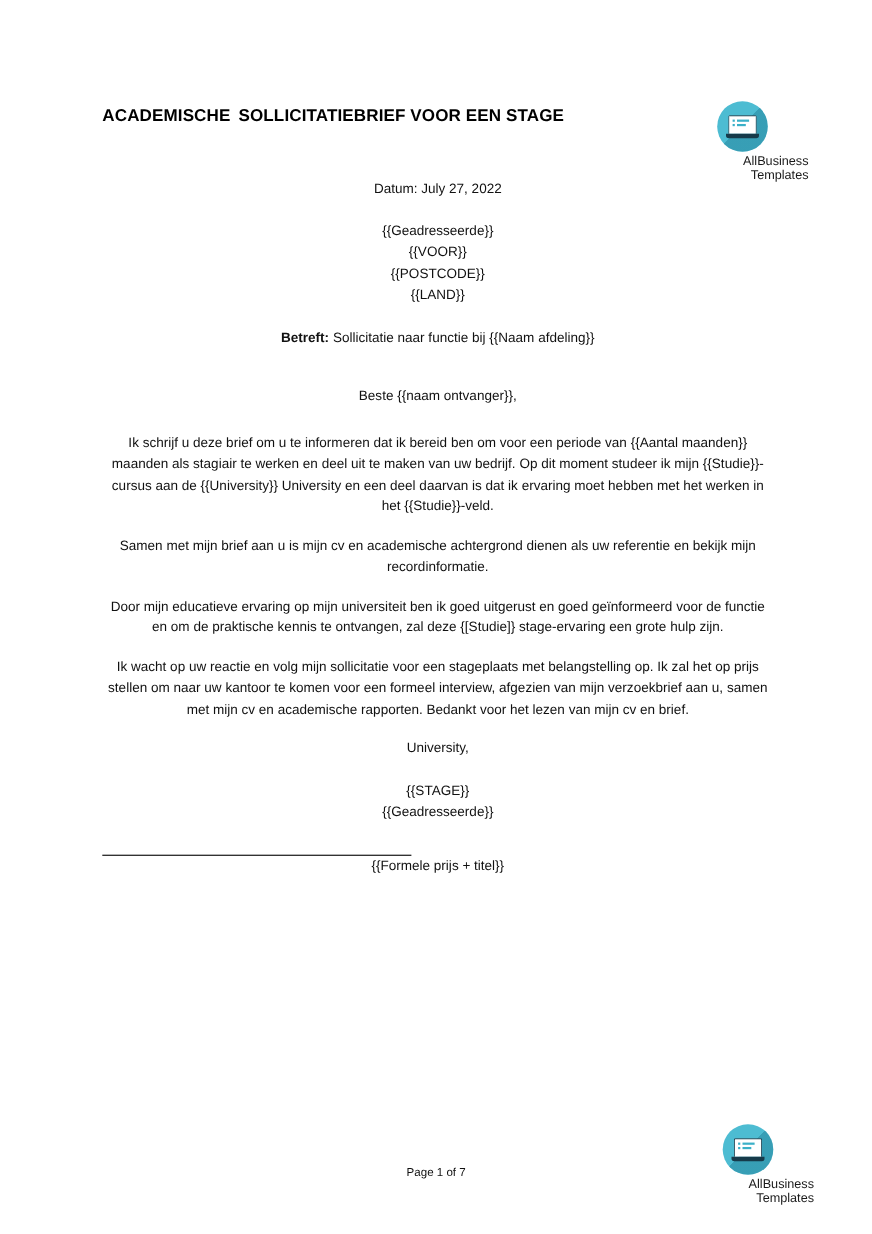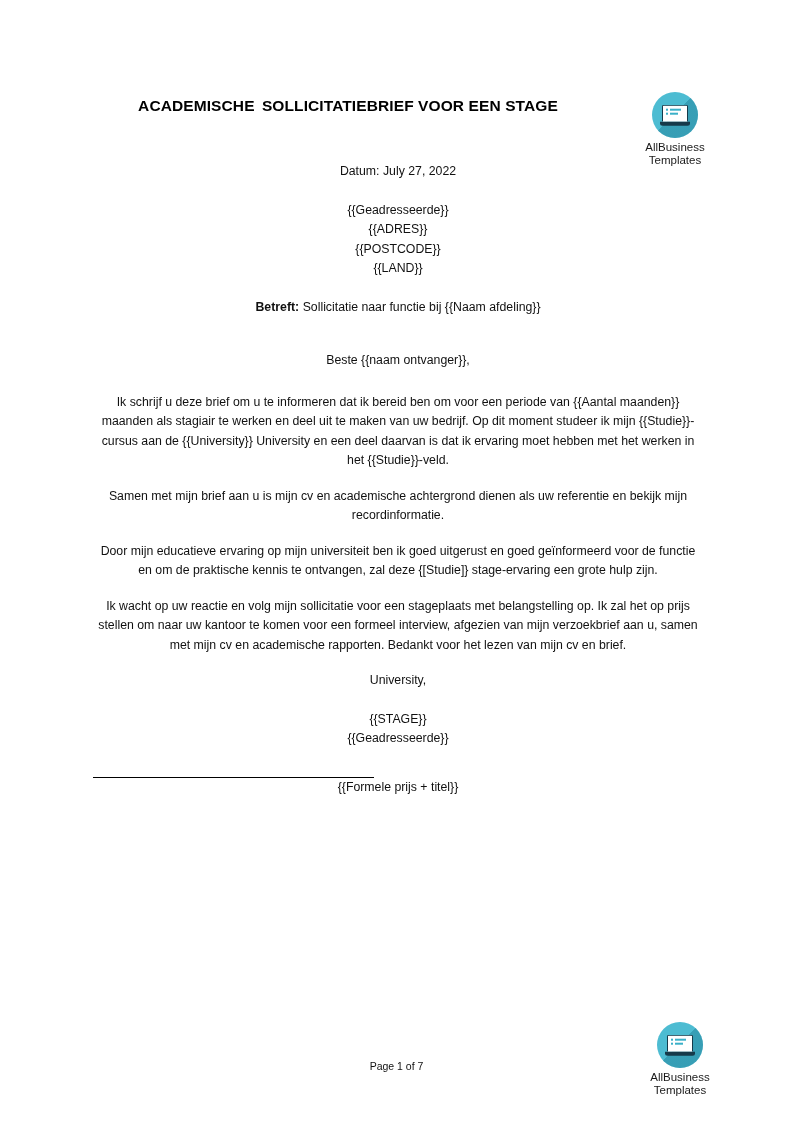--- a/index.html
+++ b/index.html
@@ -16,21 +16,21 @@
     width: 793px;
     height: 1122px;
     background: #ffffff;
     overflow: hidden;
     box-sizing: border-box;
   }
 
   
   .brand {
     position: absolute;
-    text-align: center;
+    text-align: right;
     width: 120px;
   }
   .brand-mark {
     position: relative;
     width: 46px;
     height: 46px;
     margin: 0 auto;
     border-radius: 50%;
     background: #4dbcd2;
     overflow: hidden;
@@ -97,21 +97,20 @@
   .brand-header { left: 615px; top: 92px; }
   
   .brand-footer { left: 620px; top: 1022px; }
 
   
   .doc-title {
     position: absolute;
     left: 93px;
     top: 97px;
     width: 510px;
-    text-align: center;
     font-size: 15.5px;
     font-weight: bold;
     letter-spacing: 0.1px;
     color: #000000;
   }
   .doc-title .gap { letter-spacing: 3px; }
 
   .body-col {
     position: absolute;
     left: 93px;
@@ -188,21 +187,21 @@
   </div>
 
   <div class="body-col">
 
     <p>Datum: July 27, 2022</p>
 
     <div class="sp-19"></div>
 
     <div class="lines">
       <p>{{Geadresseerde}}</p>
-      <p>{{ADRES}}</p>
+      <p>{{VOOR}}</p>
       <p>{{POSTCODE}}</p>
       <p>{{LAND}}</p>
     </div>
 
     <div class="sp-19"></div>
 
     <p class="subject"><b>Betreft:</b> <span>Sollicitatie naar functie bij {{Naam afdeling}}</span></p>
 
     <div class="sp-34"></div>
 

